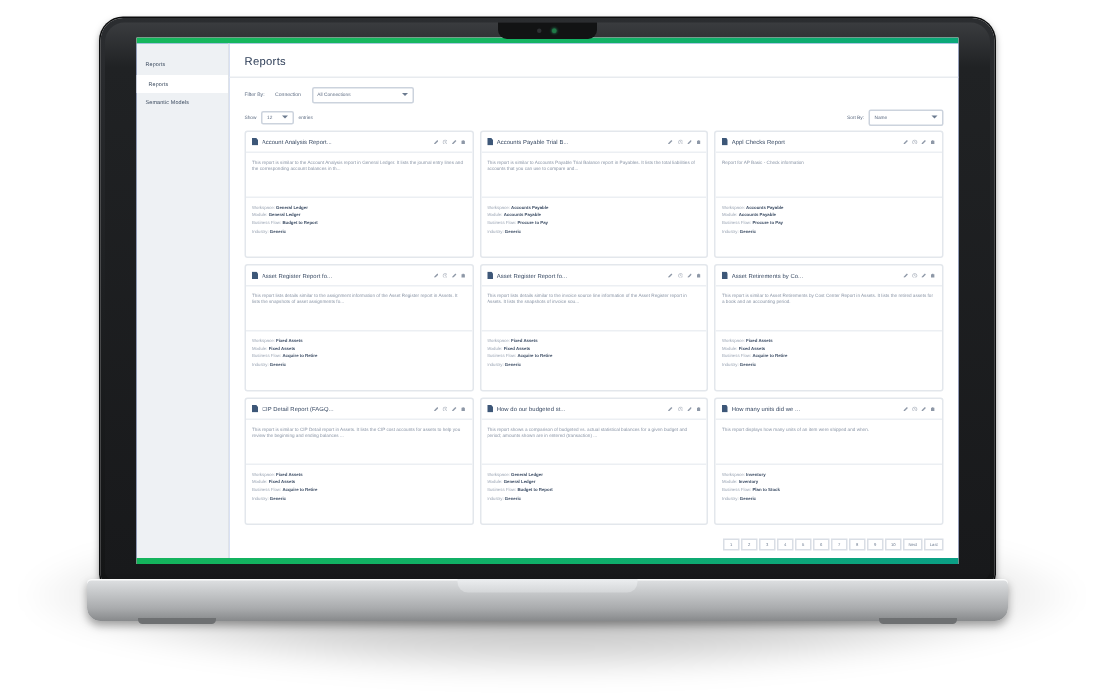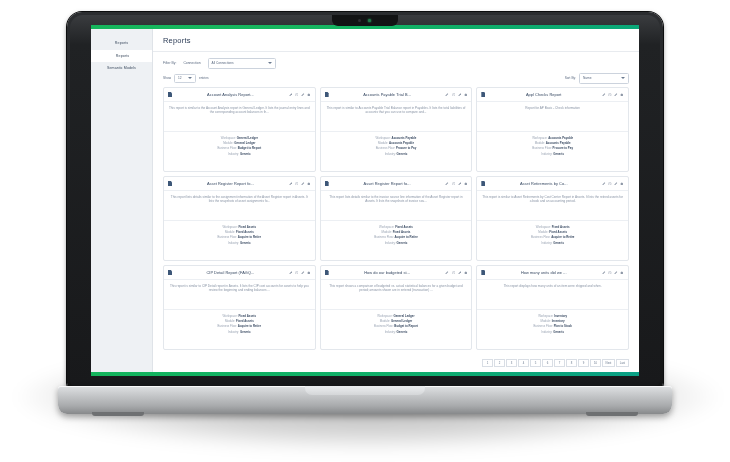--- a/index.html
+++ b/index.html
@@ -38,21 +38,21 @@
   .base{position:absolute;left:0;top:374px;width:614px;height:28px;
     background:linear-gradient(180deg,#dfe1e3 0%,#c9cbcd 28%,#a9abad 70%,#87898b 100%);
     border-radius:3px 3px 9px 9px;
     box-shadow:inset 0 1px 0 rgba(255,255,255,.85), 0 3px 6px rgba(0,0,0,.35);}
   .base-notch{position:absolute;left:50%;transform:translateX(-50%);top:0;width:120px;height:9px;
     background:linear-gradient(180deg,#eceef0,#d4d6d8);border-radius:0 0 7px 7px;}
   .base-foot{position:absolute;top:26px;width:52px;height:4px;background:#6e7072;border-radius:0 0 3px 3px;}
   .base-foot.l{left:34px;} .base-foot.r{right:34px;}
 
   
-  .app{position:absolute;left:0;top:4px;right:0;bottom:4px;display:flex;background:#1d4ed8;text-align:center;}
+  .app{position:absolute;left:0;top:4px;right:0;bottom:4px;display:flex;background:#1d4ed8;}
 
   .sidebar{width:61px;background:#eef1f4;border-right:1px solid #dfe3e8;flex:0 0 61px;padding-top:8px;}
   .side-head{font-size:3.6px;color:#3b4a5e;padding:4px 6px 5px 6px;letter-spacing:.1px;}
   .side-item{font-size:3.6px;color:#3b4a5e;padding:4px 6px;letter-spacing:.1px;}
   .side-item.active{background:#ffffff;border-left:2px solid #ffffff;}
 
   .content{flex:1;display:flex;flex-direction:column;min-width:0;background:#fff;}
 
   .page-head{height:22px;display:flex;align-items:center;padding:0 10px;border-bottom:1px solid #e8ebef;}
   .page-title{font-size:7.5px;color:#2b3b55;letter-spacing:.2px;}

